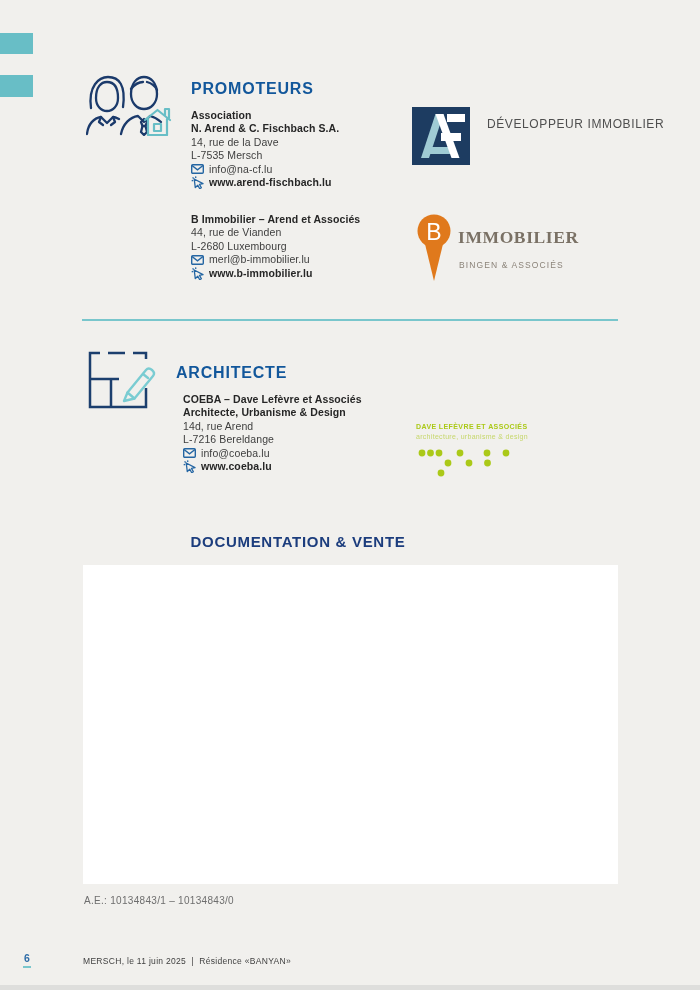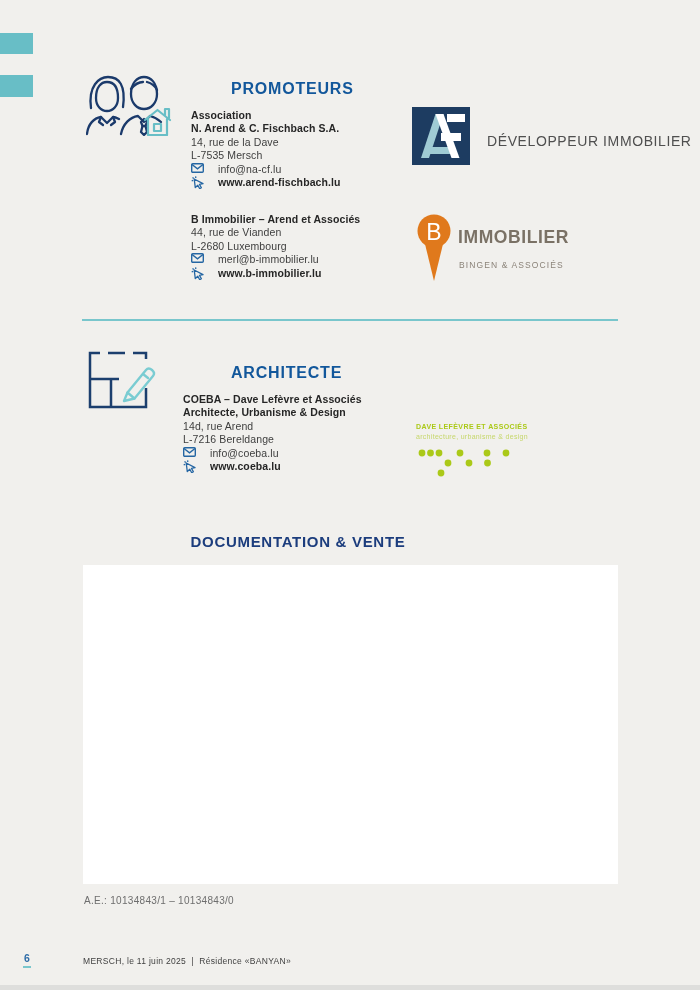--- a/index.html
+++ b/index.html
@@ -3,33 +3,33 @@
 <meta charset="utf-8">
 <style>
   * { margin:0; padding:0; box-sizing:border-box; }
   html,body { background:#cfcfcf; }
   body { font-family:"Liberation Sans", sans-serif; }
   .page { position:relative; width:700px; height:990px; background:#f1f0ed; overflow:hidden; margin:0 auto; }
   .abs { position:absolute; }
 
   .teal-sq { position:absolute; background:#68bec6; }
 
-  .sec-heading { position:absolute; font-size:16px; font-weight:800; letter-spacing:.8px; color:#12579b;margin-left:40px; }
+  .sec-heading { position:absolute; font-size:16px; font-weight:800; letter-spacing:.8px; color:#12579b; }
 
   .contact { position:absolute; font-size:10.5px; color:#3e3e3e; line-height:13.4px; letter-spacing:.1px; }
   .contact .bold { font-weight:700; color:#262626; }
-  .icon-row { display:flex; align-items:flex-start; gap:14px; height:13.4px; }
+  .icon-row { display:flex; align-items:center; gap:5px; height:13.4px; }
   .icon-row svg { flex:0 0 auto; display:block; }
 
   .af-logo { position:absolute; display:flex; align-items:flex-start; }
   .af-text { margin-left:17px; padding-top:6px; }
   .af-line { font-size:20px; font-weight:800; line-height:23px; letter-spacing:.5px; color:#2d2d2d; }
-  .af-tagline { margin-top:20px; font-size:14px; letter-spacing:.6px; color:#4f4f4f; }
-
-  .bi-name { position:absolute; font-size:17.5px; font-weight:700; letter-spacing:.6px; color:#7a7165; }
+  .af-tagline { margin-top:4px; font-size:12px; letter-spacing:.6px; color:#4f4f4f; }
+
+  .bi-name { position:absolute; font-size:17.5px; font-weight:700; letter-spacing:.6px; color:#7a7165;font-family:Liberation Serif, serif; }
   .bi-tagline { position:absolute; font-size:8.5px; letter-spacing:1.1px; color:#8b8379; }
 
   .divider { position:absolute; background:#79c6cc; }
 
   .coeba-word { position:absolute; font-size:36px; font-weight:400; letter-spacing:2px; color:#abc918; line-height:34px; }
   .coeba-sub { position:absolute; font-size:7px; font-weight:700; letter-spacing:.4px; color:#abc918; }
   .coeba-tag { position:absolute; font-size:7px; letter-spacing:.3px; color:#c6d76b; }
 
   .doc-heading { position:absolute; left:0; width:596px; text-align:center; font-size:15px; font-weight:800; letter-spacing:.7px; color:#1c3d7d; }
 
@@ -171,21 +171,21 @@
         <path d="M24 29 H32"></path>
       </g>
       <g fill="none" stroke="#7accd2" stroke-width="2.4" stroke-linejoin="round" stroke-linecap="round">
         <path d="M37 51 L40.5 42.5 L59 20 Q61.5 17 65 20 Q68.5 23 66 26 L47.5 48.5 L37 51 Z"></path>
         <path d="M40.5 42.5 L47.5 48.5"></path>
         <path d="M56 24 L61 28"></path>
       </g>
     </svg>
   </div>
 
-  <div class="sec-heading" style="left:191px;top:364px">ARCHITECTE</div>
+  <div class="sec-heading" style="left:176px;top:364px">ARCHITECTE</div>
 
   <div class="contact" style="left:183px;top:393px">
     <div class="bold">COEBA – Dave Lefèvre et Associés</div>
     <div class="bold">Architecte, Urbanisme &amp; Design</div>
     <div>14d, rue Arend</div>
     <div>L-7216 Bereldange</div>
     <div class="icon-row">
       <span>
           <svg width="13" height="10" viewBox="0 0 13 10">
             <g fill="none" stroke="#2566a3" stroke-width="1.4">

